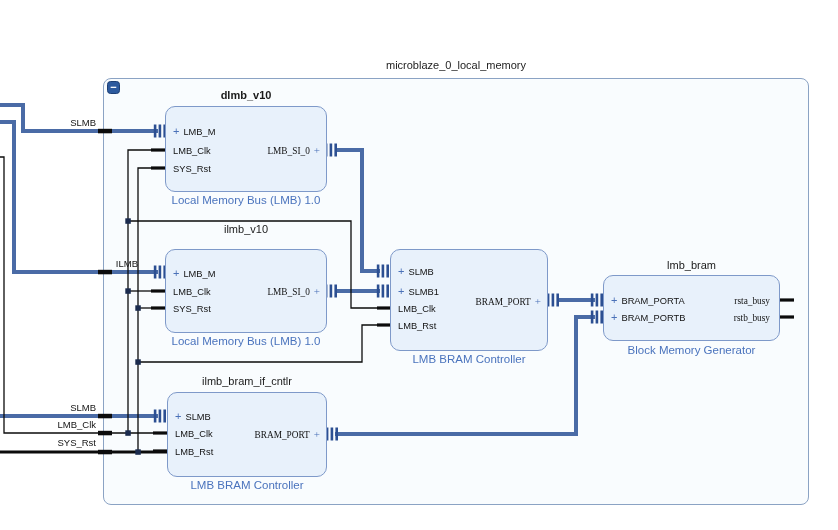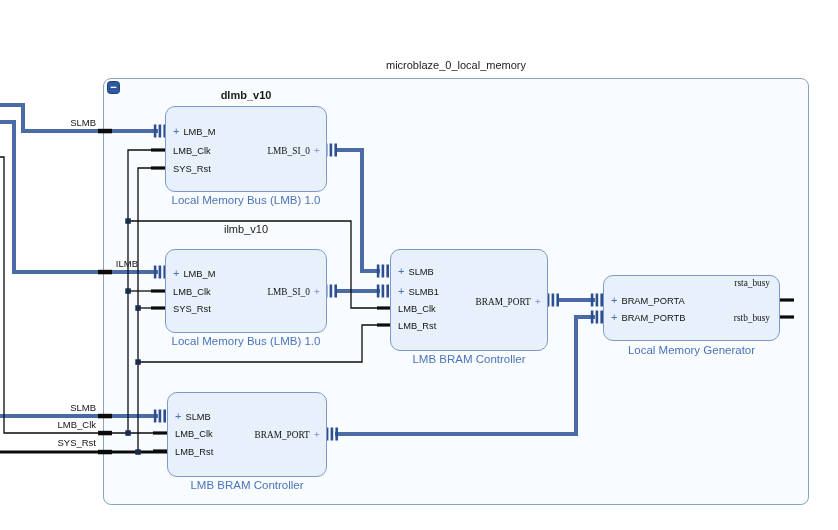--- a/index.html
+++ b/index.html
@@ -157,38 +157,40 @@
     <div class="port l" style="top:69px;">
       <span>LMB_Rst</span>
     </div>
     <div class="port r" style="top:45px;">
       <span>BRAM_PORT</span>
       <span class="plus">+</span>
     </div>
   </div>
   <div class="block-caption" style="left:370px;top:353px;width:198px;">LMB BRAM Controller</div>
 
+  <div class="block-title" style="left:583px;top:259px;width:217px;">lmb_bram</div>
   <div class="block" style="left:603px;top:275px;width:177px;height:66px;">
     <div class="port l" style="top:18px;">
       <span class="plus">+</span>
       <span>BRAM_PORTA</span>
     </div>
     <div class="port l" style="top:35px;">
       <span class="plus">+</span>
       <span>BRAM_PORTB</span>
     </div>
-    <div class="port r" style="top:0;right:9px;">
+    <div class="port r" style="top:18px;right:9px;">
       <span>rsta_busy</span>
     </div>
     <div class="port r" style="top:35px;right:9px;">
       <span>rstb_busy</span>
     </div>
   </div>
-  <div class="block-caption" style="left:583px;top:344px;width:217px;">Local Memory Generator</div>
-
+  <div class="block-caption" style="left:583px;top:344px;width:217px;">Block Memory Generator</div>
+
+  <div class="block-title" style="left:147px;top:375px;width:200px;">ilmb_bram_if_cntlr</div>
   <div class="block" style="left:167px;top:392px;width:160px;height:85px;">
     <div class="port l" style="top:17px;">
       <span class="plus">+</span>
       <span>SLMB</span>
     </div>
     <div class="port l" style="top:34px;">
       <span>LMB_Clk</span>
     </div>
     <div class="port l" style="top:52px;">
       <span>LMB_Rst</span>

